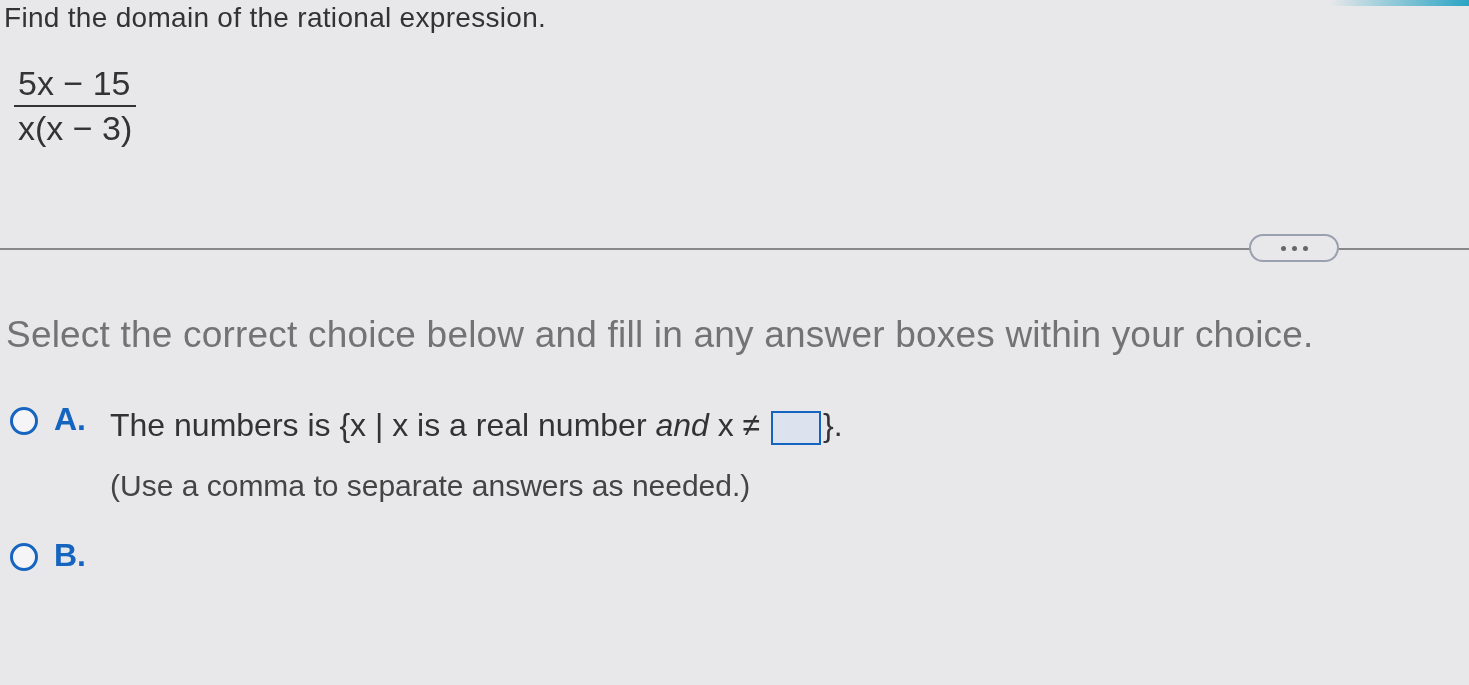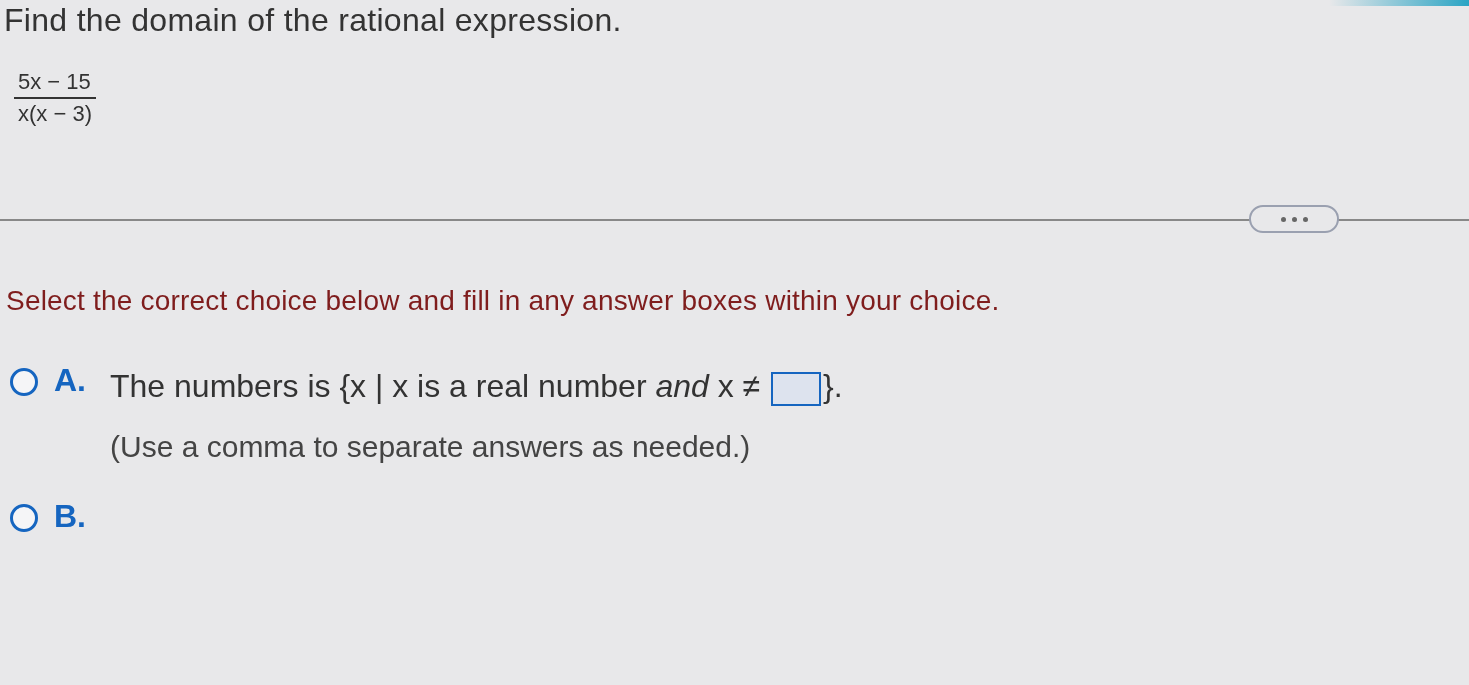--- a/index.html
+++ b/index.html
@@ -10,28 +10,28 @@
   body {
     width: 1469px;
     height: 685px;
     background: #e8e8ea;
     font-family: Arial, Helvetica, sans-serif;
     color: #2a2a2a;
     position: relative;
     overflow: hidden;
   }
   .question-prompt {
-    font-size: 32px;
+    font-size: 28px;
     color: #333;
     padding: 2px 0 0 4px;
     letter-spacing: 0.3px;
   }
   .expression {
-    margin: 30px 0 8px 14px;
-    font-size: 22px;
+    margin: 30px 0 16px 14px;
+    font-size: 34px;
     color: #333;
     display: inline-block;
   }
   .fraction {
     display: inline-block;
     text-align: center;
     vertical-align: middle;
   }
   .numerator {
     display: block;
@@ -71,22 +71,22 @@
     justify-content: center;
     gap: 6px;
   }
   .divider-pill .dot {
     width: 5px;
     height: 5px;
     background: #666;
     border-radius: 50%;
   }
   .instruction {
-    font-size: 28px;
-    color: #7f1d1d;
+    font-size: 37px;
+    color: #737373;
     margin: 50px 4px 0 6px;
     letter-spacing: 0.2px;
   }
   .choices {
     margin: 45px 0 0 10px;
   }
   .choice-row {
     display: flex;
     align-items: flex-start;
     margin-bottom: 28px;

